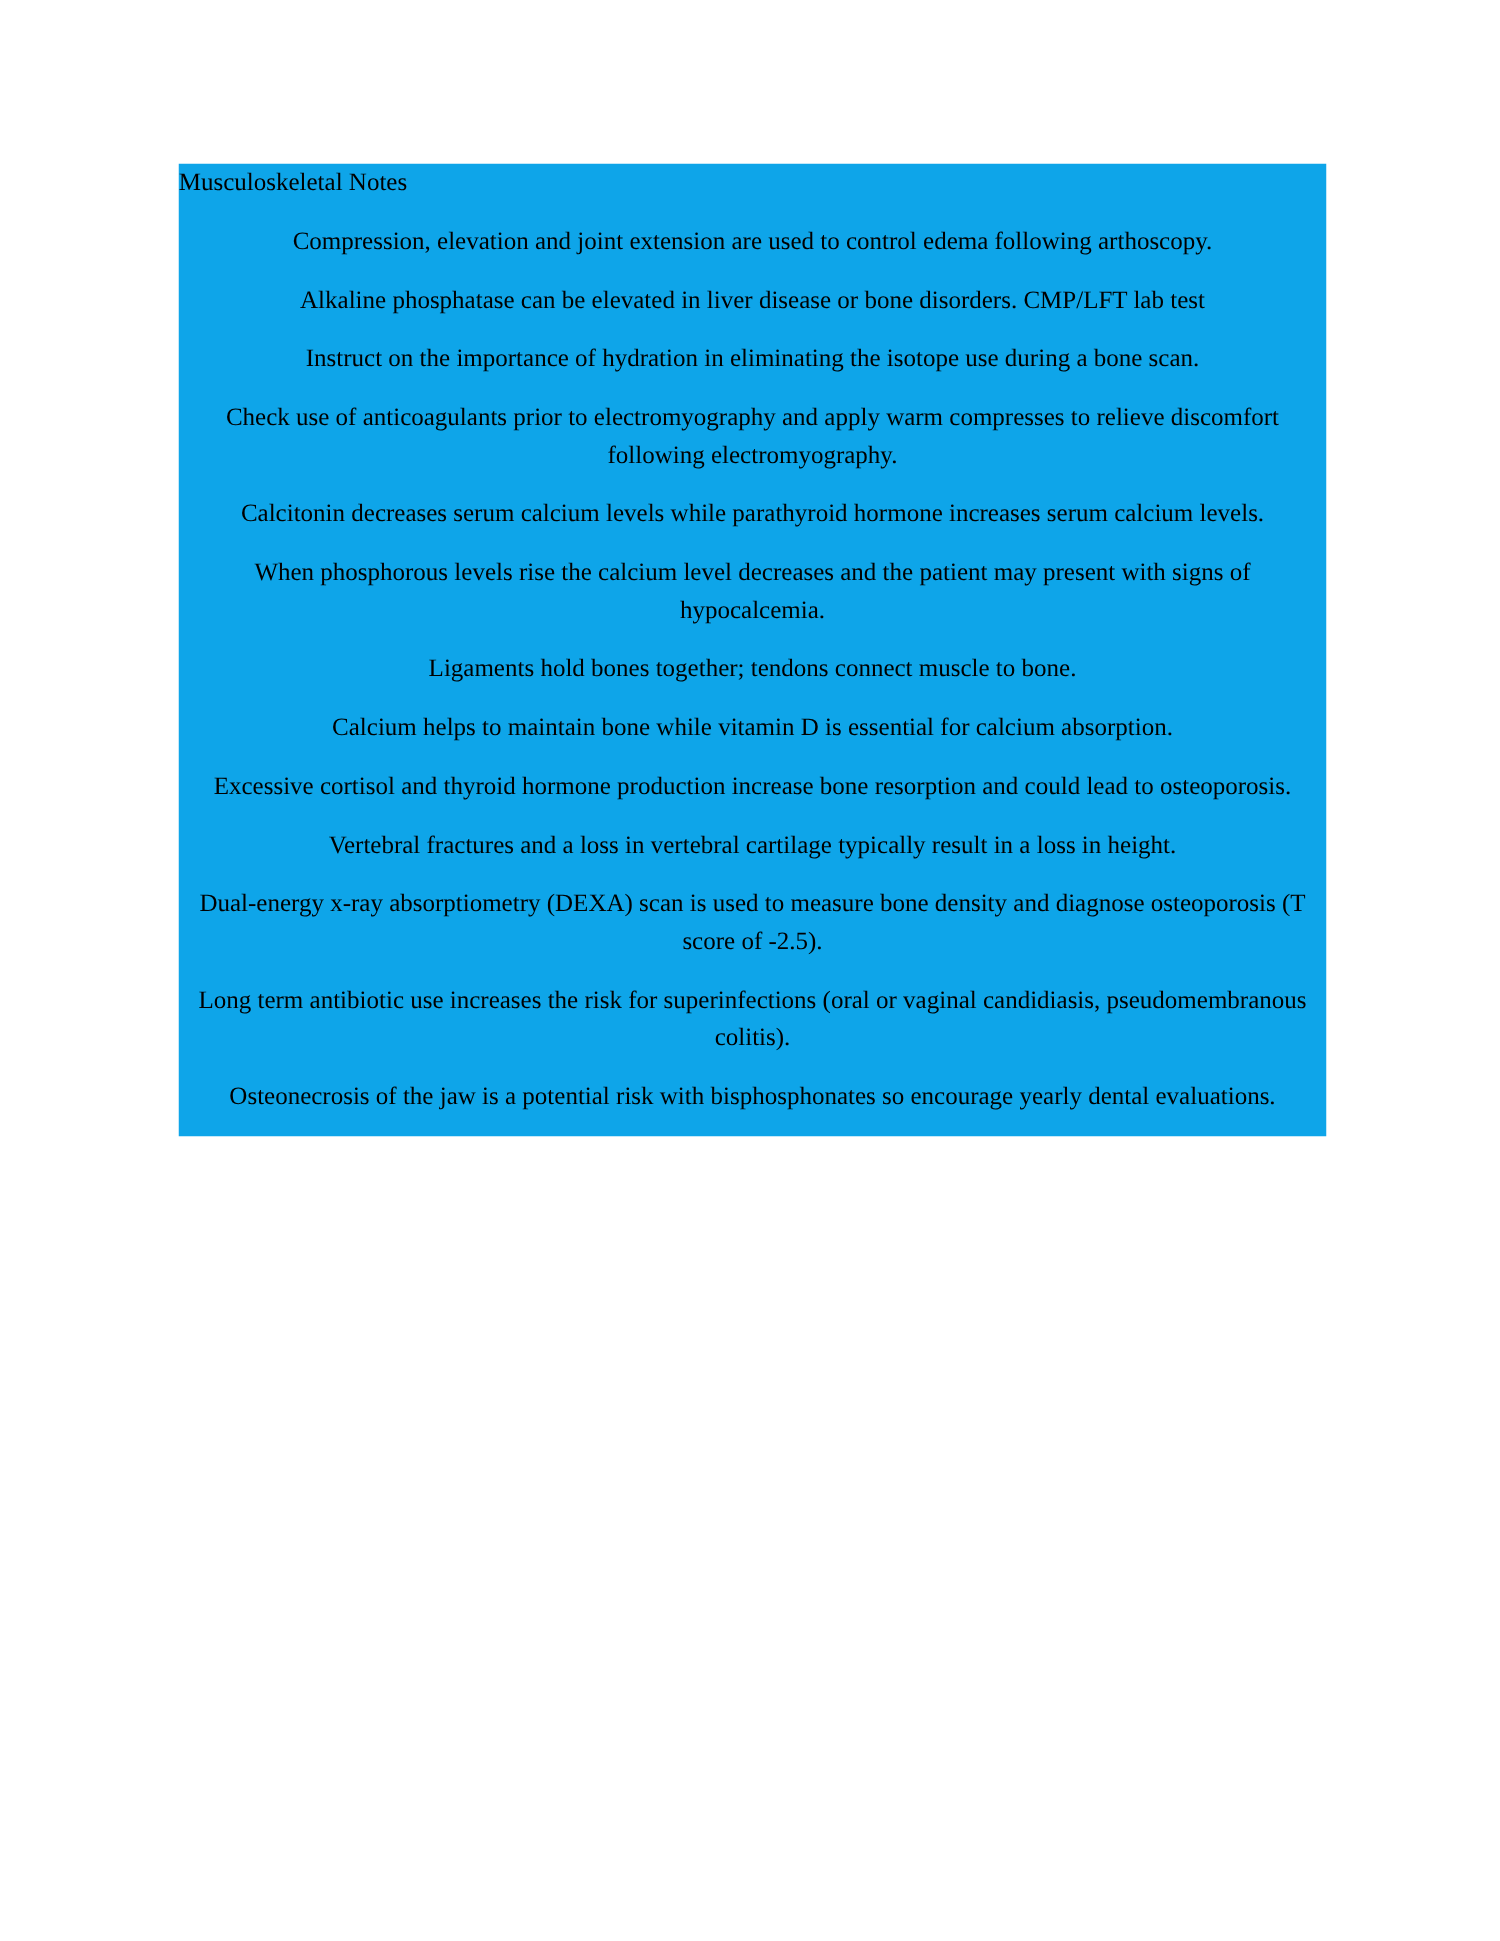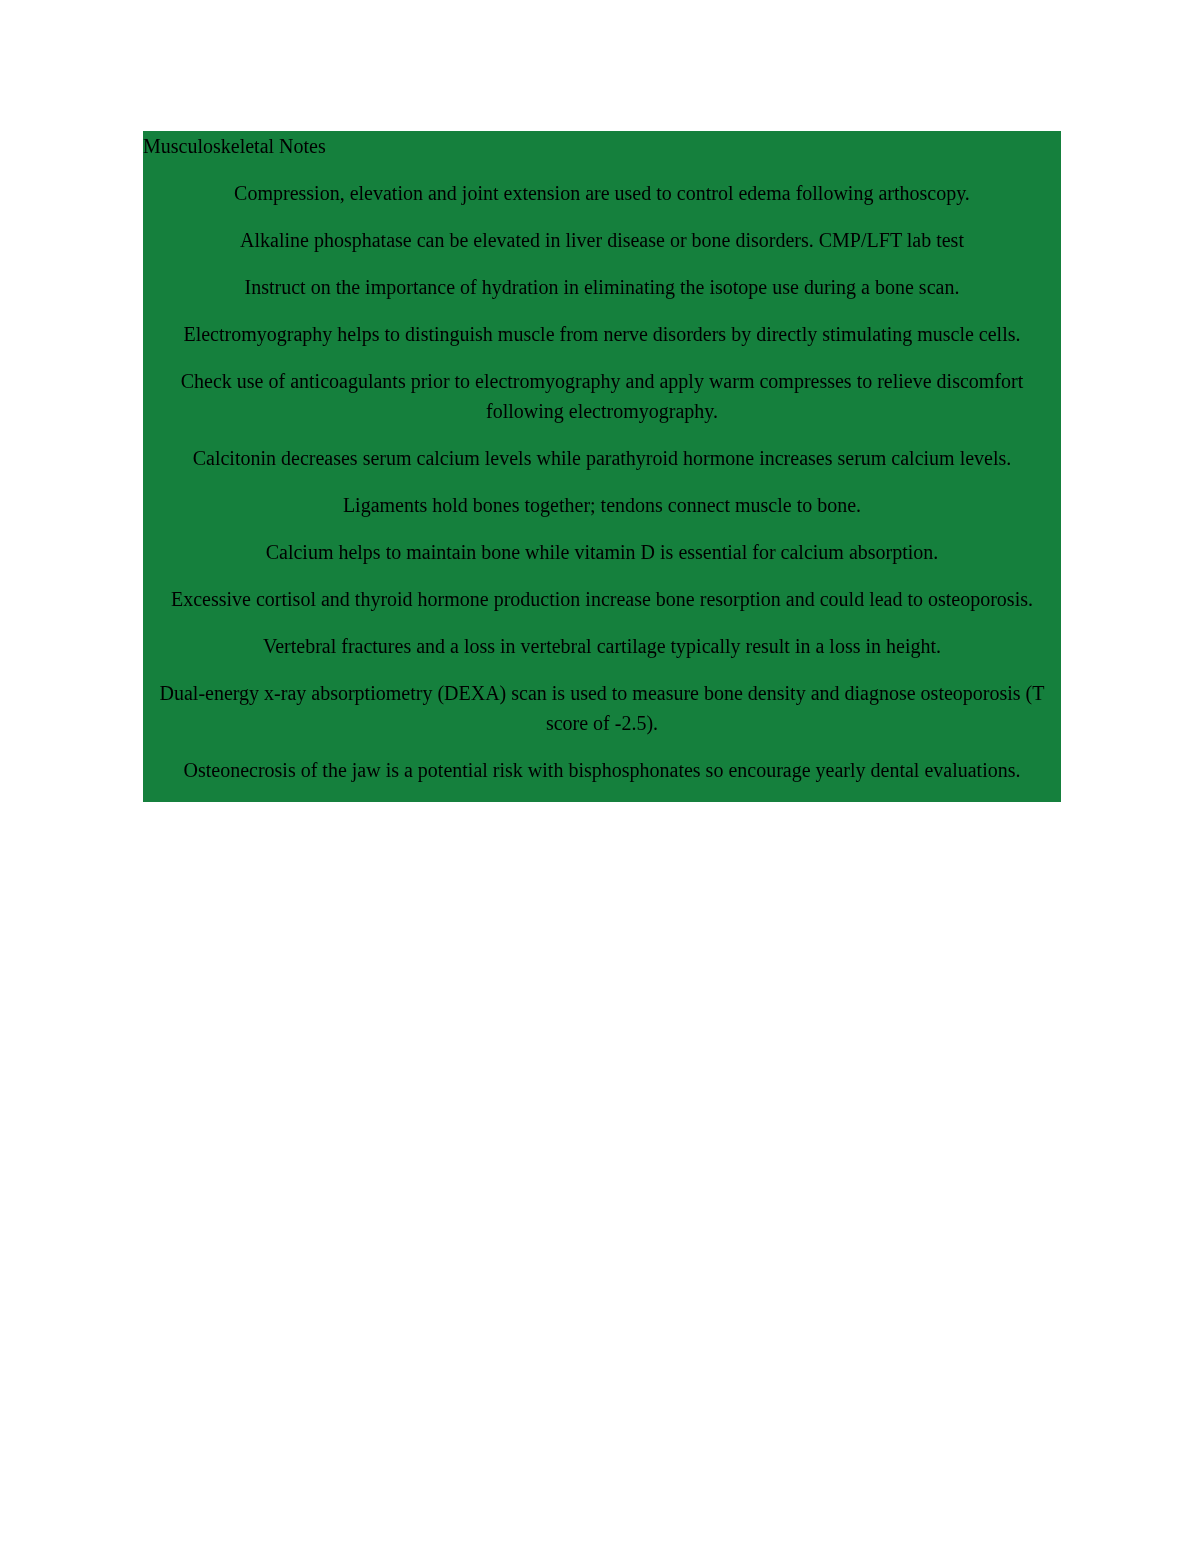--- a/index.html
+++ b/index.html
@@ -12,21 +12,21 @@
     height: 1553px;
     position: relative;
     font-family: "Liberation Serif", "DejaVu Serif", serif;
     color: #000000;
   }
   .page {
     position: absolute;
     top: 131px;
     left: 143px;
     width: 918px;
-    background: #15803d;
+    background: #0ea5e9;
   }
   .doc-title {
     font-size: 20px;
     line-height: 30px;
     margin: 0 0 17px 0;
     font-weight: normal;
   }
   .doc-paragraph {
     font-size: 20px;
     line-height: 30px;
@@ -35,22 +35,23 @@
   }
 </style>
 </head>
 <body>
 
 <div class="page">
   <p class="doc-title">Musculoskeletal Notes</p>
   <p class="doc-paragraph">Compression, elevation and joint extension are used to control edema following arthoscopy.</p>
   <p class="doc-paragraph">Alkaline phosphatase can be elevated in liver disease or bone disorders. CMP/LFT lab test</p>
   <p class="doc-paragraph">Instruct on the importance of hydration in eliminating the isotope use during a bone scan.</p>
-  <p class="doc-paragraph">Electromyography helps to distinguish muscle from nerve disorders by directly stimulating muscle cells.</p>
   <p class="doc-paragraph">Check use of anticoagulants prior to electromyography and apply warm compresses to relieve discomfort following electromyography.</p>
   <p class="doc-paragraph">Calcitonin decreases serum calcium levels while parathyroid hormone increases serum calcium levels.</p>
+  <p class="doc-paragraph">When phosphorous levels rise the calcium level decreases and the patient may present with signs of hypocalcemia.</p>
   <p class="doc-paragraph">Ligaments hold bones together; tendons connect muscle to bone.</p>
   <p class="doc-paragraph">Calcium helps to maintain bone while vitamin D is essential for calcium absorption.</p>
   <p class="doc-paragraph">Excessive cortisol and thyroid hormone production increase bone resorption and could lead to osteoporosis.</p>
   <p class="doc-paragraph">Vertebral fractures and a loss in vertebral cartilage typically result in a loss in height.</p>
   <p class="doc-paragraph">Dual-energy x-ray absorptiometry (DEXA) scan is used to measure bone density and diagnose osteoporosis (T score of -2.5).</p>
+  <p class="doc-paragraph">Long term antibiotic use increases the risk for superinfections (oral or vaginal candidiasis, pseudomembranous colitis).</p>
   <p class="doc-paragraph">Osteonecrosis of the jaw is a potential risk with bisphosphonates so encourage yearly dental evaluations.</p>
 </div>
 
 </body></html>

